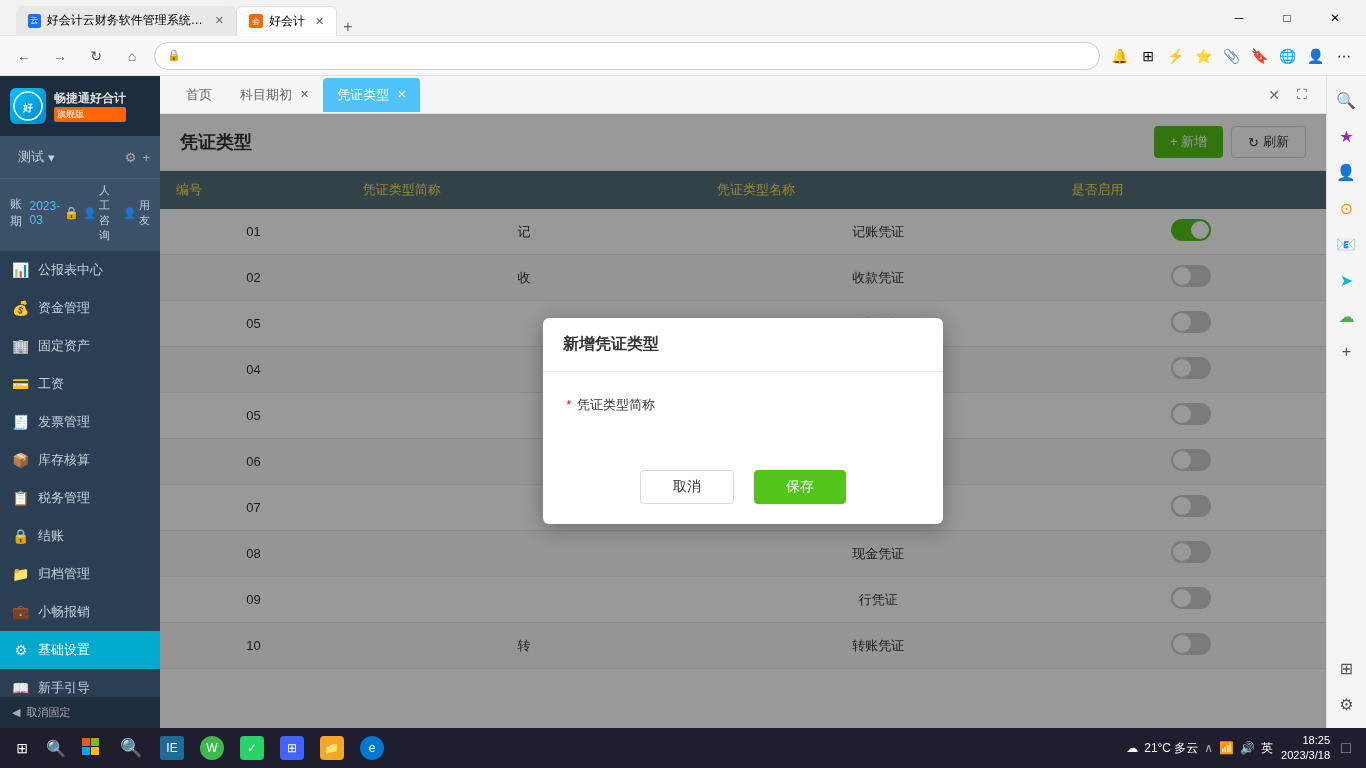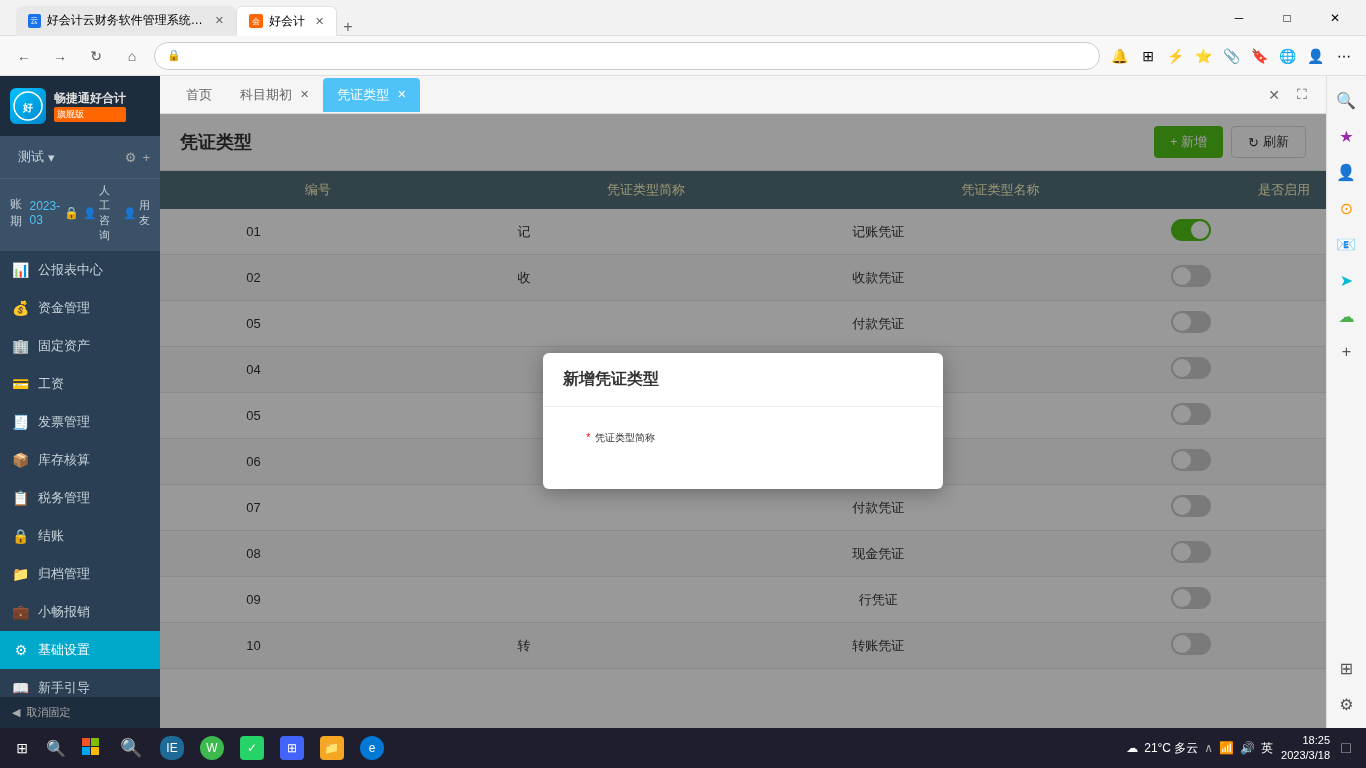--- a/index.html
+++ b/index.html
@@ -48,39 +48,39 @@
 
     
     .page-header { background: #fff; padding: 12px 20px; display: flex; align-items: center; justify-content: space-between; border-bottom: 1px solid #eee; }
     .page-title { font-size: 18px; font-weight: bold; color: #333; }
     .page-actions { display: flex; gap: 8px; }
     .btn-primary { background: #52c41a; color: white; border: none; padding: 6px 16px; border-radius: 4px; cursor: pointer; font-size: 13px; display: flex; align-items: center; gap: 4px; }
     .btn-default { background: white; color: #333; border: 1px solid #d9d9d9; padding: 6px 16px; border-radius: 4px; cursor: pointer; font-size: 13px; display: flex; align-items: center; gap: 4px; }
 
     
     .data-table { width: 100%; border-collapse: collapse; }
-    .data-table th { background: #546e7a; color: #fef9c3; padding: 10px 16px; text-align: right; font-weight: normal; font-size: 13px; }
+    .data-table th { background: #546e7a; color: #fde047; padding: 10px 16px; text-align: left; font-weight: normal; font-size: 13px; }
     .data-table td { padding: 10px 16px; text-align: center; border-bottom: 1px solid #e8e8e8; font-size: 13px; color: #333; }
     .data-table tr:nth-child(even) { background: #f9f9f9; }
 
     
     .toggle { width: 40px; height: 22px; border-radius: 11px; position: relative; cursor: pointer; display: inline-block; }
     .toggle.on { background: #52c41a; }
     .toggle.off { background: #ccc; }
     .toggle::after { content: ''; width: 18px; height: 18px; background: white; border-radius: 50%; position: absolute; top: 2px; transition: left 0.2s; }
     .toggle.on::after { left: 20px; }
     .toggle.off::after { left: 2px; }
 
     
     .modal-overlay { position: absolute; top: 0; left: 0; right: 0; bottom: 0; background: rgba(0,0,0,0.4); display: flex; align-items: center; justify-content: center; z-index: 1000; }
     .modal { background: white; border-radius: 6px; width: 400px; padding: 0; box-shadow: 0 4px 20px rgba(0,0,0,0.3); }
     .modal-header { padding: 16px 20px; border-bottom: 1px solid #eee; font-size: 16px; font-weight: bold; color: #333; }
     .modal-body { padding: 24px 20px; }
     .form-row { display: flex; align-items: center; margin-bottom: 20px; }
-    .form-label { width: 100px; text-align: right; color: #333; font-size: 10px; padding-right: 8px; }
+    .form-label { width: 100px; text-align: right; color: #333; font-size: 13px; padding-right: 8px; }
     .form-label .required { color: red; margin-right: 2px; }
     .form-input { flex: 1; height: 32px; border: none; border-bottom: 1px solid #ccc; outline: none; font-size: 13px; color: #333; padding: 0 4px; }
     .form-input::placeholder { color: #bbb; }
     .modal-footer { padding: 12px 20px 20px; display: flex; justify-content: center; gap: 20px; }
     .btn-cancel { background: white; color: #333; border: 1px solid #d9d9d9; padding: 7px 32px; border-radius: 4px; cursor: pointer; font-size: 14px; }
     .btn-save { background: #52c41a; color: white; border: none; padding: 7px 32px; border-radius: 4px; cursor: pointer; font-size: 14px; }
 
     
     .right-panel { width: 40px; background: #f5f5f5; border-left: 1px solid #e0e0e0; display: flex; flex-direction: column; align-items: center; gap: 4px; padding: 8px 0; }
     .right-icon { width: 32px; height: 32px; display: flex; align-items: center; justify-content: center; cursor: pointer; border-radius: 4px; font-size: 16px; color: #555; }
@@ -374,20 +374,24 @@
             <span>新增凭证类型</span>
           </div>
           <div class="modal-body">
             <div class="form-row">
               <label class="form-label">
                 <span class="required">*</span>
                 <span>凭证类型简称</span>
               </label>
             </div>
           </div>
+          <div class="modal-footer">
+            <button class="btn-cancel">取消</button>
+            <button class="btn-save">保存</button>
+          </div>
         </div>
       </div>
 
     </div>
   </div>
 
   <div class="right-panel">
     <div class="right-icon">🔍</div>
     <div class="right-icon" style="color:#9c27b0;">★</div>
     <div class="right-icon" style="color:#e91e63;">👤</div>
@@ -409,21 +413,21 @@
   <div class="taskbar-item">
     <svg width="20" height="20" viewBox="0 0 20 20">
         <rect width="8" height="8" fill="#f35325"></rect>
         <rect x="9" width="8" height="8" fill="#81bc06"></rect>
         <rect y="9" width="8" height="8" fill="#05a6f0"></rect>
         <rect x="9" y="9" width="8" height="8" fill="#ffba08"></rect>
       </svg>
   </div>
   <div class="taskbar-item" style="color:white;font-size:18px;">🔍</div>
   <div class="taskbar-item">
-    <div style="width:24px;height:24px;background:#1d6b96;border-radius:10px;display:flex;align-items:center;justify-content:center;color:white;font-size:12px;">IE</div>
+    <div style="width:24px;height:24px;background:#1d6b96;border-radius:3px;display:flex;align-items:center;justify-content:center;color:white;font-size:12px;">IE</div>
   </div>
   <div class="taskbar-item">
     <div style="width:24px;height:24px;background:#3dba4e;border-radius:12px;display:flex;align-items:center;justify-content:center;color:white;font-size:12px;">W</div>
   </div>
   <div class="taskbar-item">
     <div style="width:24px;height:24px;background:#25d366;border-radius:4px;display:flex;align-items:center;justify-content:center;color:white;font-size:12px;">✓</div>
   </div>
   <div class="taskbar-item">
     <div style="width:24px;height:24px;background:#4264fb;border-radius:4px;display:flex;align-items:center;justify-content:center;color:white;font-size:12px;">⊞</div>
   </div>

